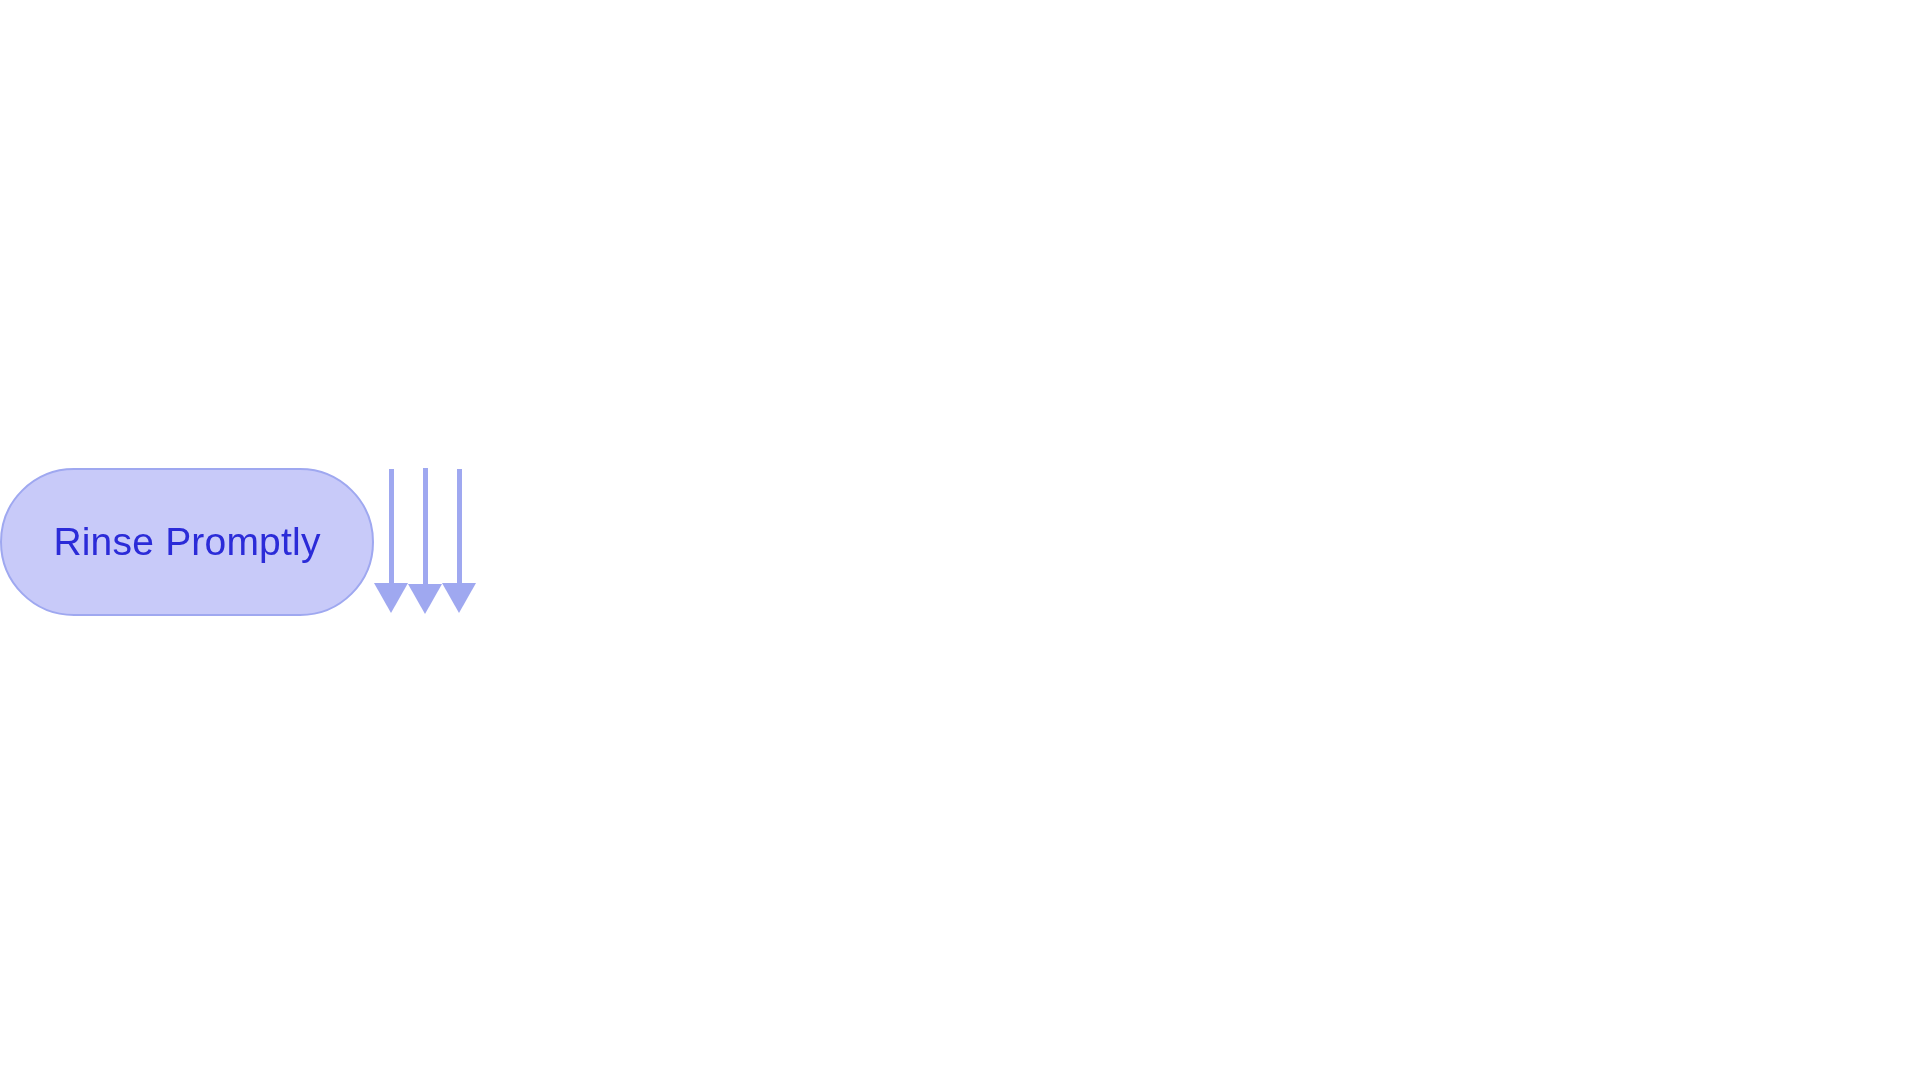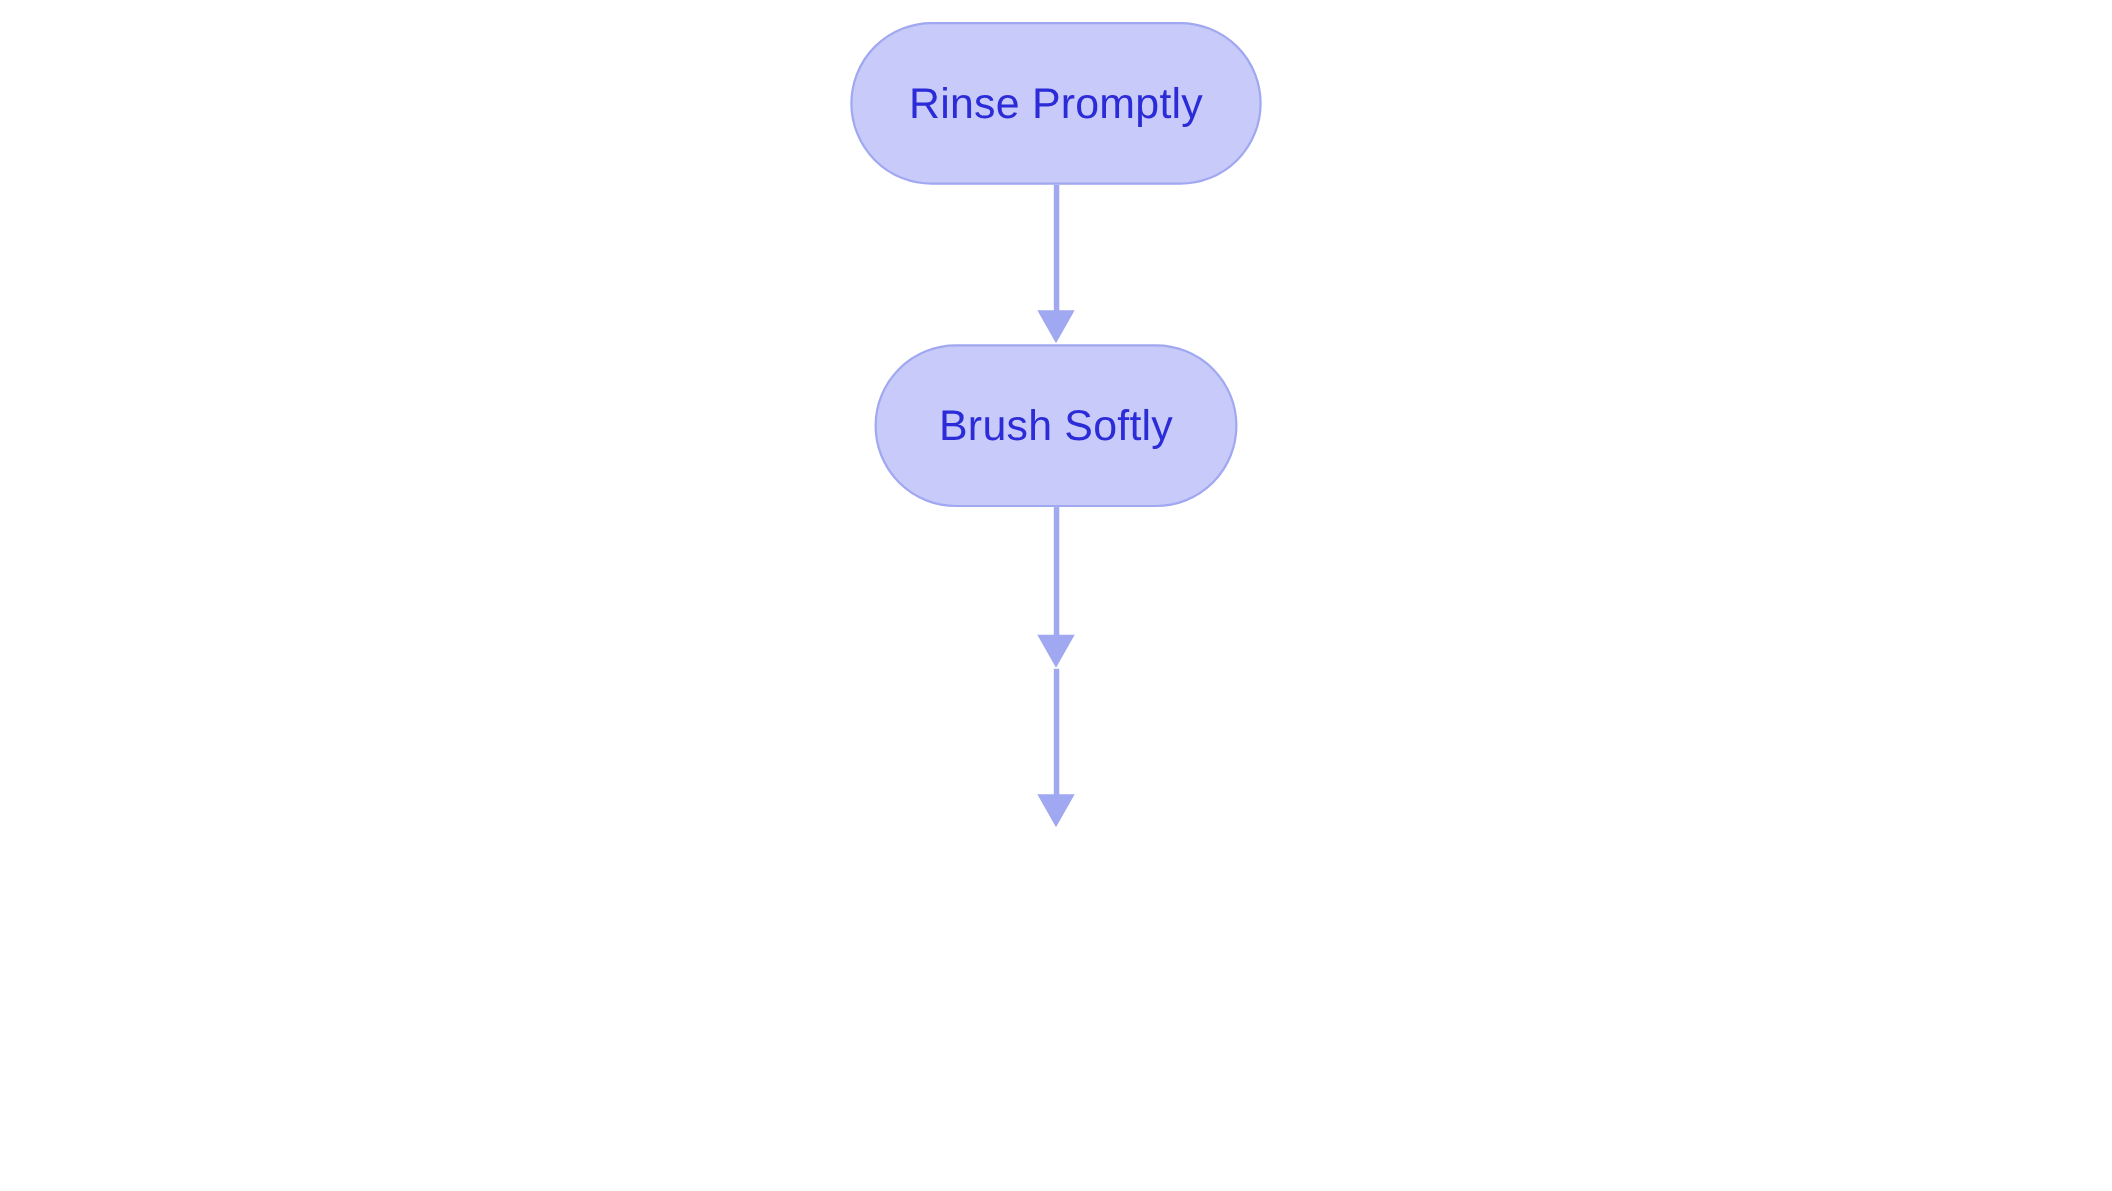--- a/index.html
+++ b/index.html
@@ -22,21 +22,21 @@
     background: #ffffff;
   }
 
   .flow-column {
     position: absolute;
     left: 0;
     top: 0;
     width: 1920px;
     height: 1083px;
     display: flex;
-    flex-direction: column;
+    flex-direction: row;
     align-items: center;
     justify-content: flex-start;
   }
 
   
   .node {
     box-sizing: border-box;
     background: #c8caf9;
     border: 2px solid #9fa8f0;
     border-radius: 999px;
@@ -103,23 +103,20 @@
 
     <div class="node node-1">
       <span class="node-label">Rinse Promptly</span>
     </div>
 
     <div class="connector conn-1">
       <div class="connector-line"></div>
       <div class="connector-arrowhead"></div>
     </div>
 
-    <div class="node node-2">
-      <span class="node-label">Brush Softly</span>
-    </div>
 
     <div class="connector conn-2">
       <div class="connector-line"></div>
       <div class="connector-arrowhead"></div>
     </div>
 
 
     <div class="connector conn-3">
       <div class="connector-line"></div>
       <div class="connector-arrowhead"></div>

